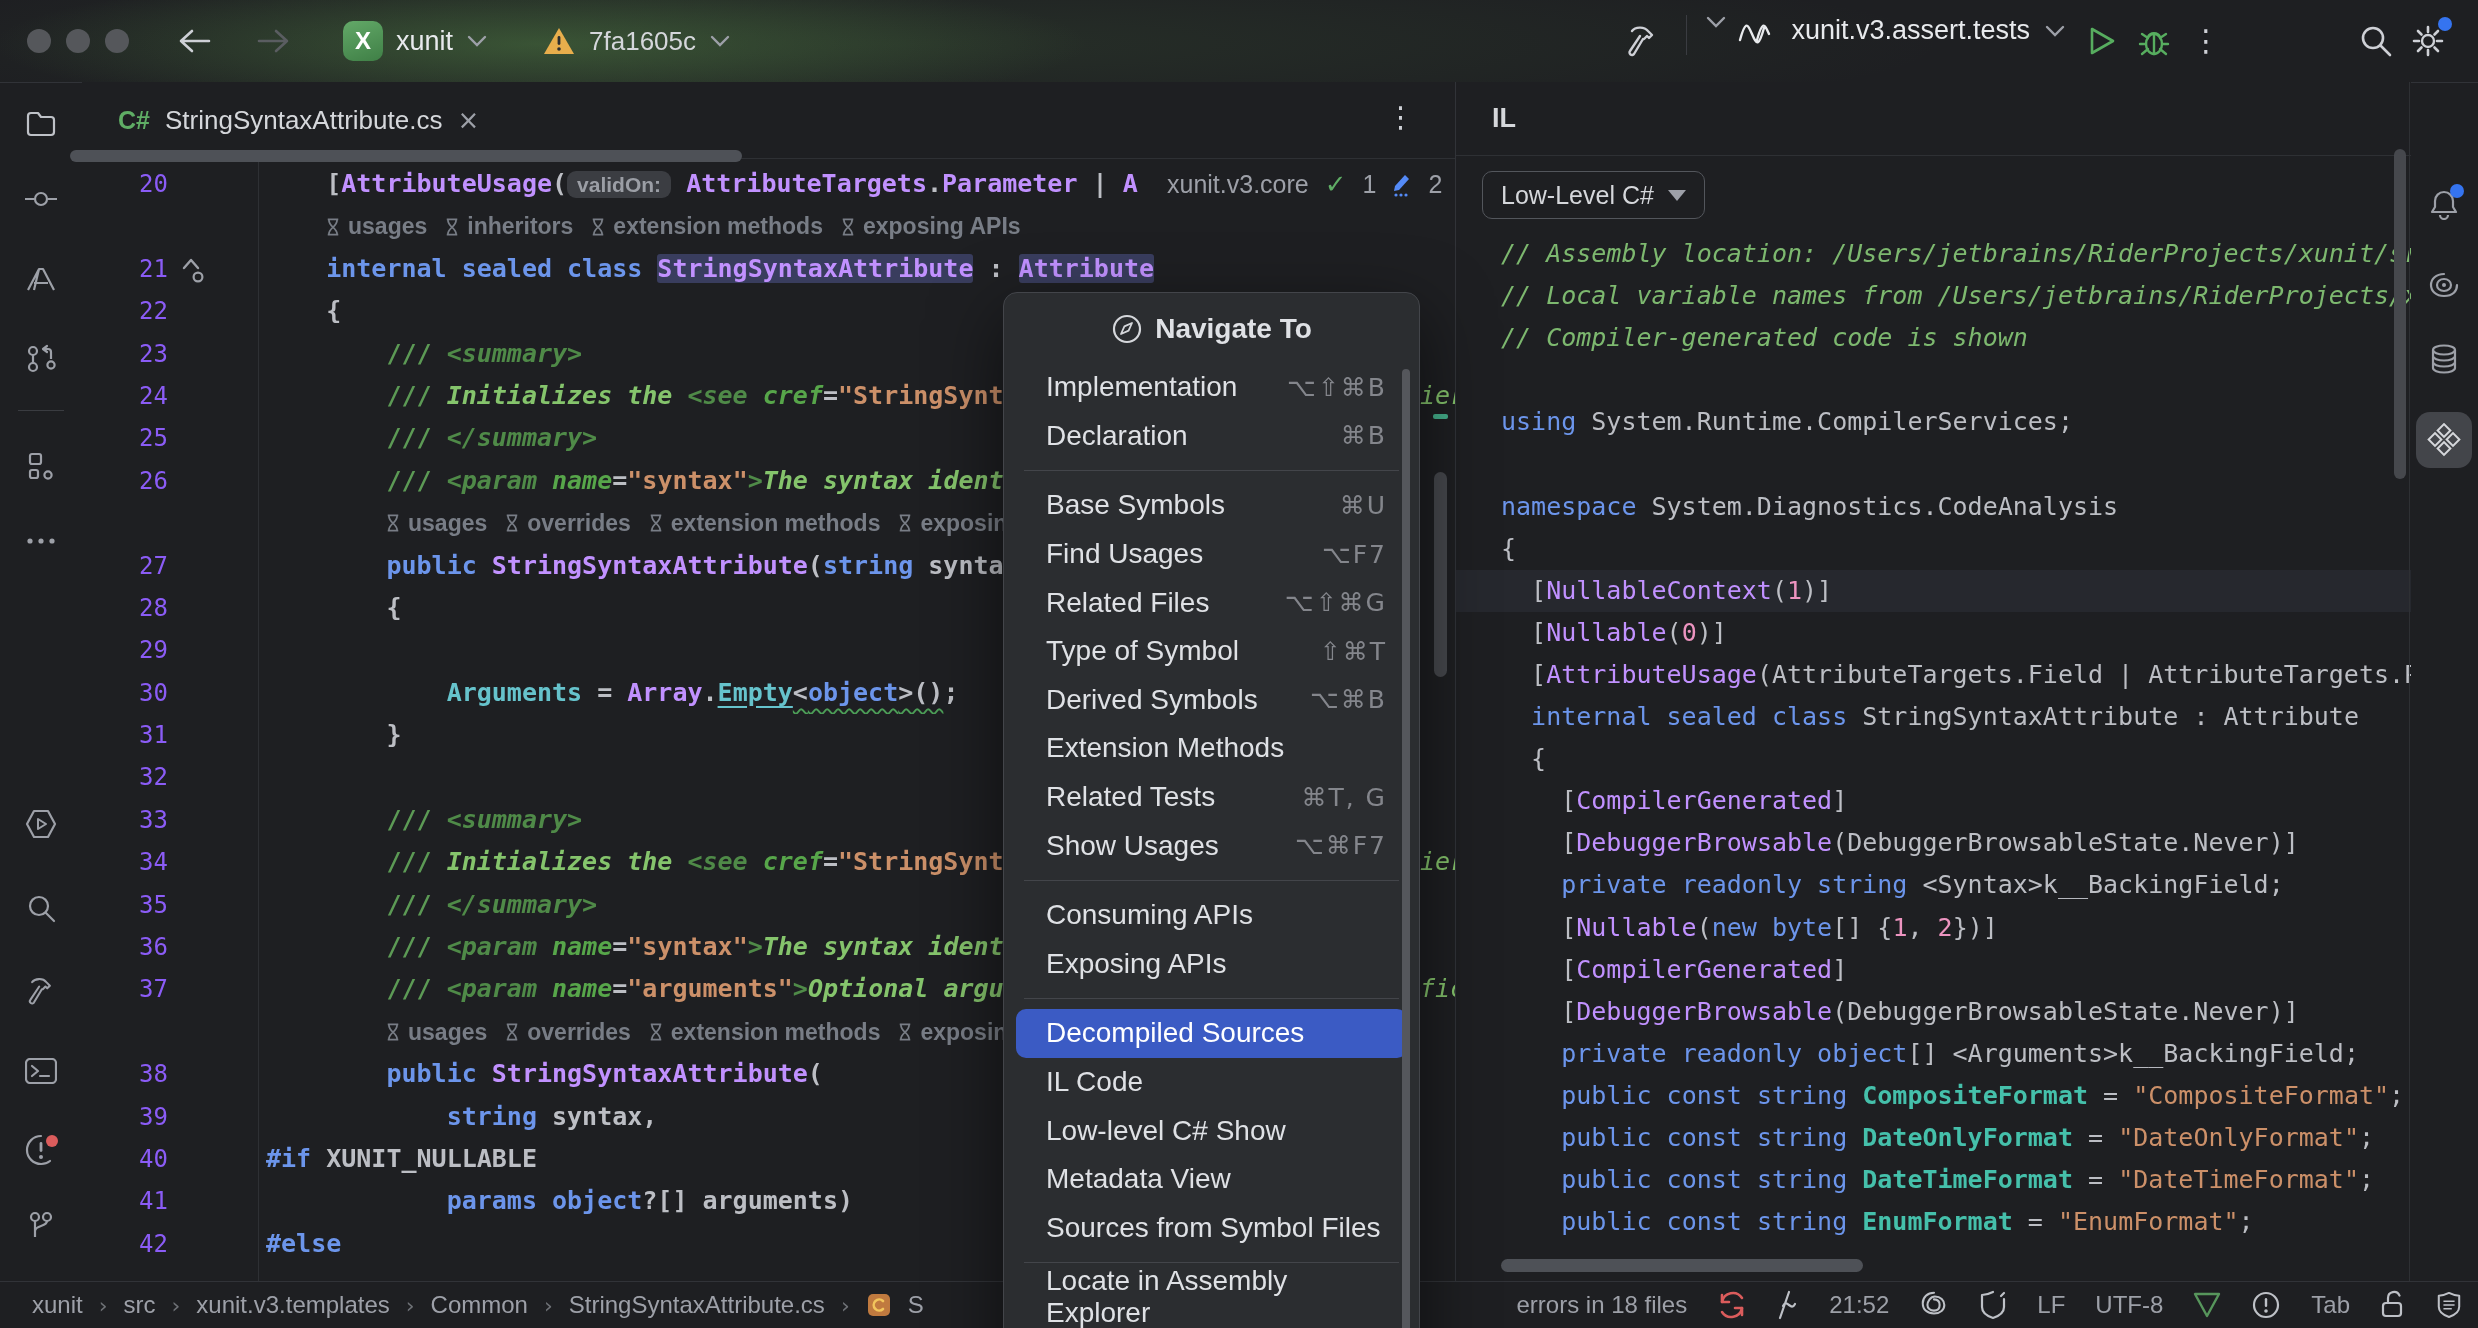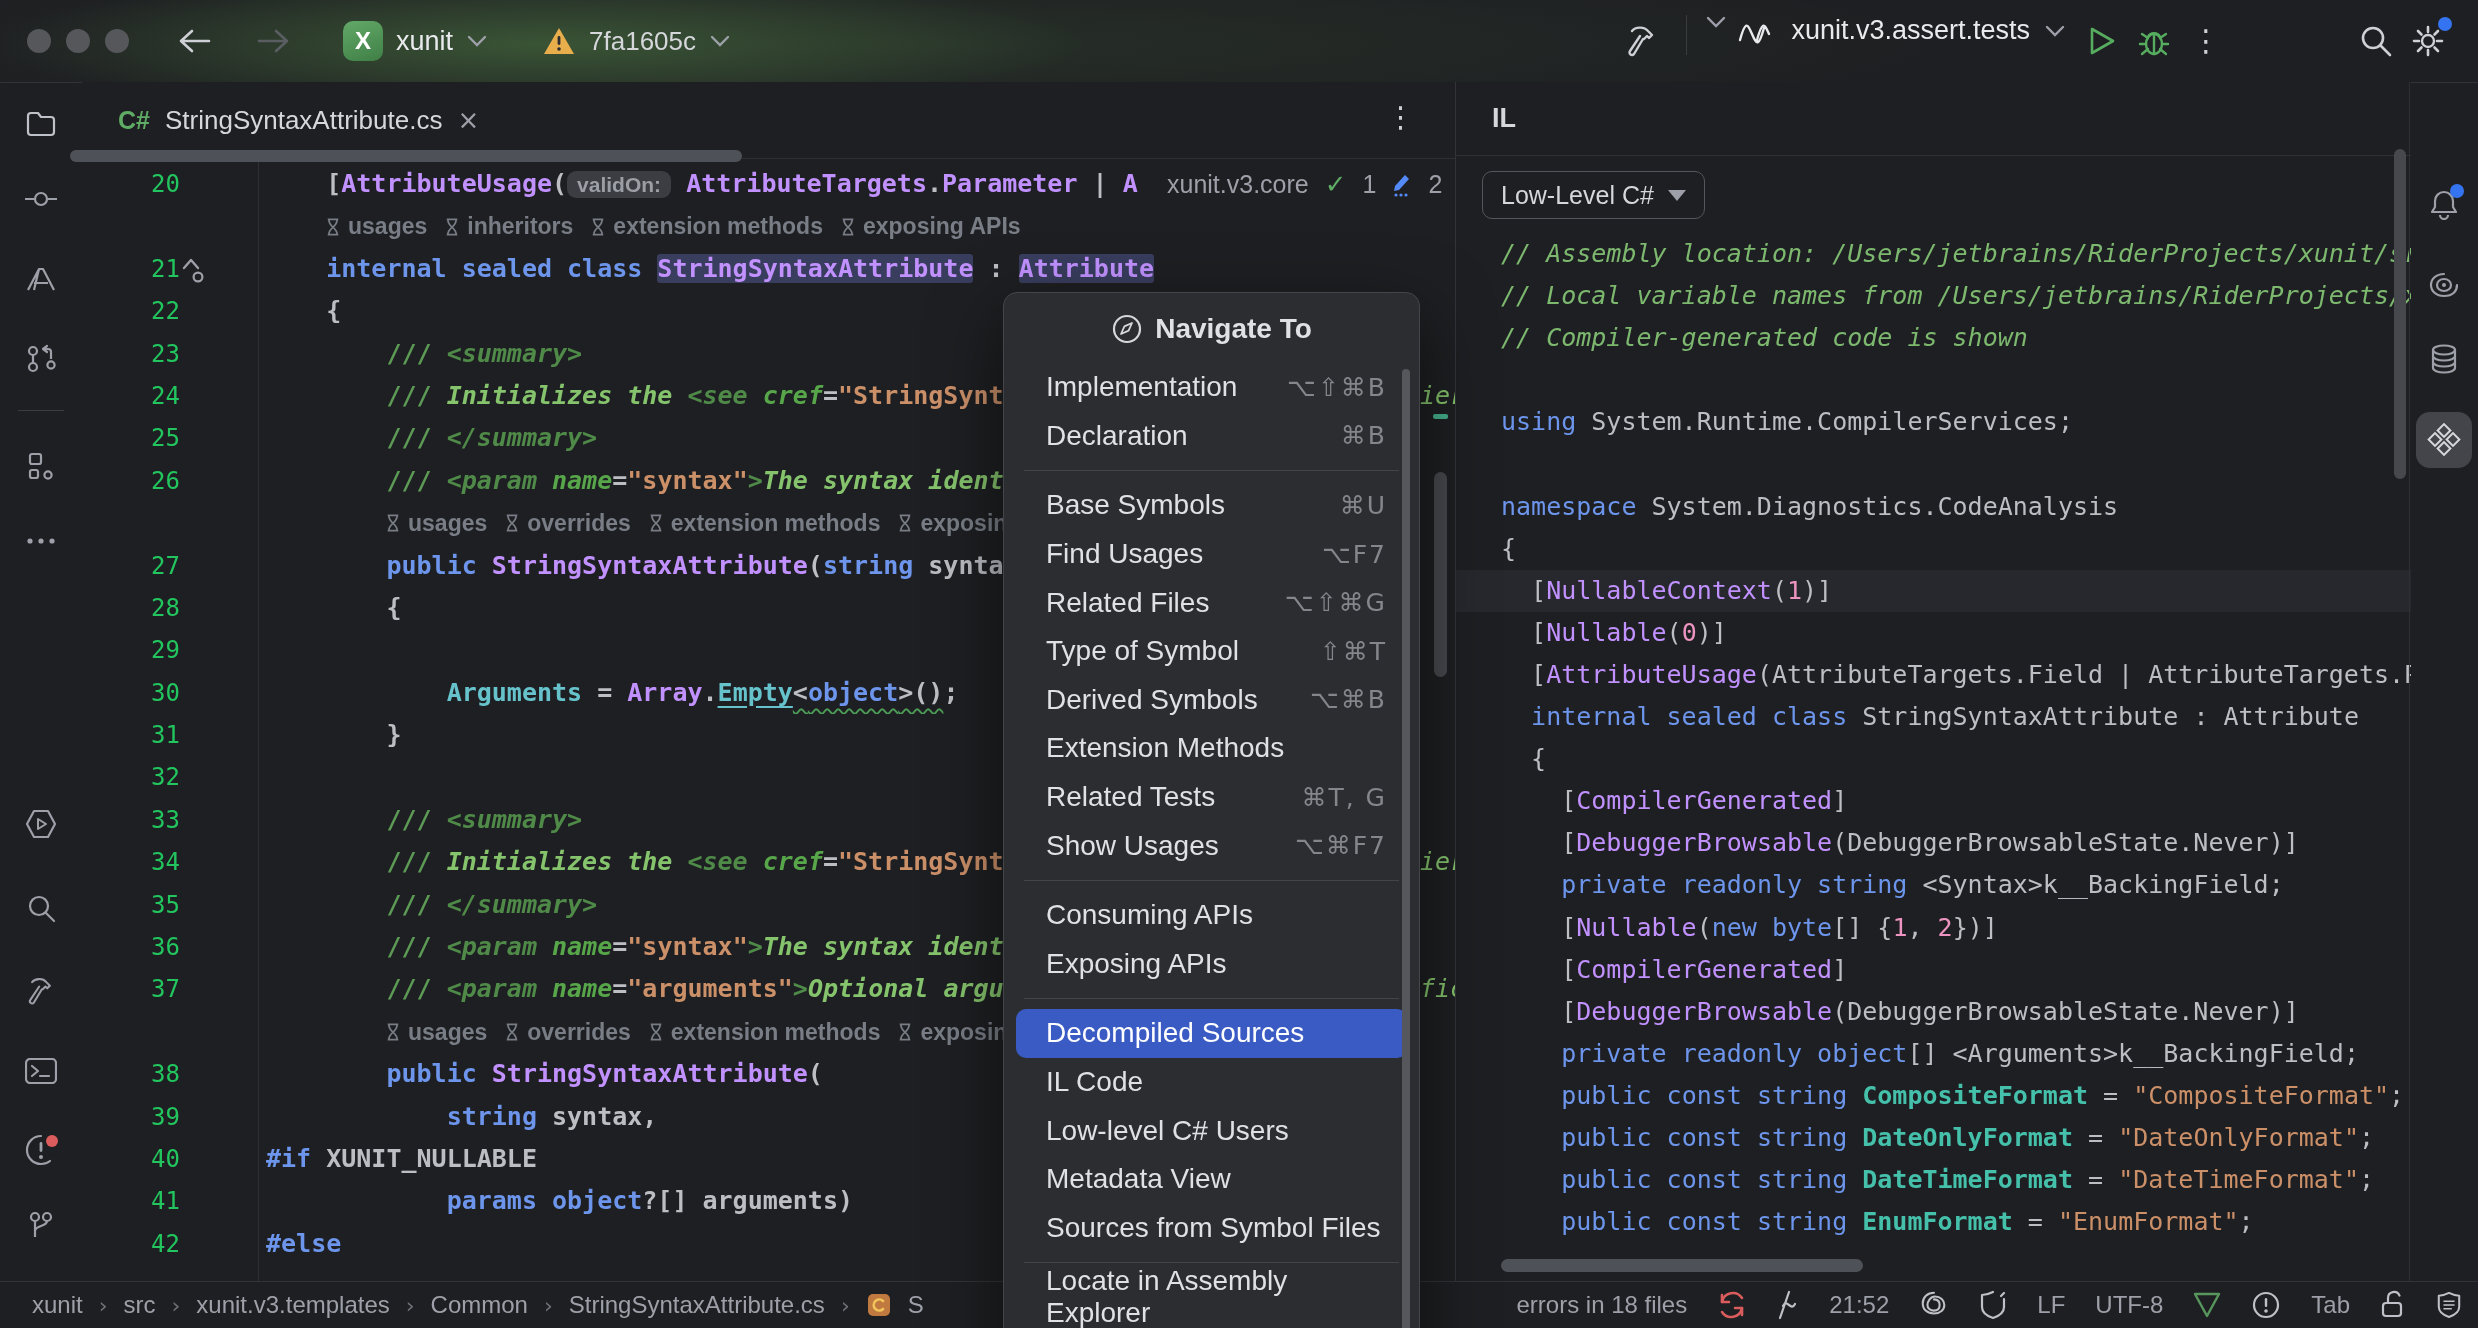--- a/index.html
+++ b/index.html
@@ -50,21 +50,21 @@
   .tab-lang{color:#5FAD65;font-size:25px;font-weight:bold;}
   .tab-file{color:#D5D7DB;font-size:26px;}
   .tab-close{color:#9DA0A8;font-size:26px;}
   .tab-dots{position:absolute;right:40px;top:18px;color:#CED0D6;font-size:29px;}
   .tabscroll{position:absolute;left:-12px;top:68px;width:672px;height:12px;border-radius:6px;background:#4E5157;z-index:5;}
 
   .ed-body{position:absolute;left:0;top:77px;right:0;bottom:0;overflow:hidden;}
   .gutterline{position:absolute;left:176px;top:0;bottom:0;width:1px;background:#2E3034;}
   .ed-lines{position:absolute;left:0;top:4px;right:0;font-family:"DejaVu Sans Mono","Liberation Mono",monospace;font-size:25px;}
   .ed-row{position:relative;height:42.4px;line-height:42.4px;}
-  .ed-ln{position:absolute;left:12px;width:86px;text-align:right;color:#22c55e;font-size:24px;}
+  .ed-ln{position:absolute;left:0;width:86px;text-align:right;color:#8b5cf6;font-size:24px;}
   .ed-mark{position:absolute;left:96px;top:6px;}
   .ed-code{position:absolute;left:176px;right:24px;padding-left:8px;white-space:pre;overflow:hidden;font-weight:bold;}
   .ed-code.lens{display:flex;gap:18px;align-items:center;white-space:normal;
      font-family:"Liberation Sans",sans-serif;font-size:23px;color:#787D86;}
   .lens-item{display:inline-flex;align-items:center;gap:8px;}
   .ed-frag{position:absolute;left:1338px;font-style:italic;}
   .vthumb{position:absolute;right:8px;top:313px;width:13px;height:205px;border-radius:7px;background:#46484D;}
   .vtick{position:absolute;right:7px;top:255px;width:15px;height:5px;background:#45B08C;border-radius:2px;}
 
   
@@ -698,21 +698,21 @@
         <span>Exposing APIs</span>
       </div>
       <div class="pp-sep"></div>
       <div class="pp-item sel">
         <span>Decompiled Sources</span>
       </div>
       <div class="pp-item">
         <span>IL Code</span>
       </div>
       <div class="pp-item">
-        <span>Low-level C# Users</span>
+        <span>Low-level C# Show</span>
       </div>
       <div class="pp-item">
         <span>Metadata View</span>
       </div>
       <div class="pp-item">
         <span>Sources from Symbol Files</span>
       </div>
       <div class="pp-sep"></div>
       <div class="pp-item">
         <span>Locate in Assembly Explorer</span>

